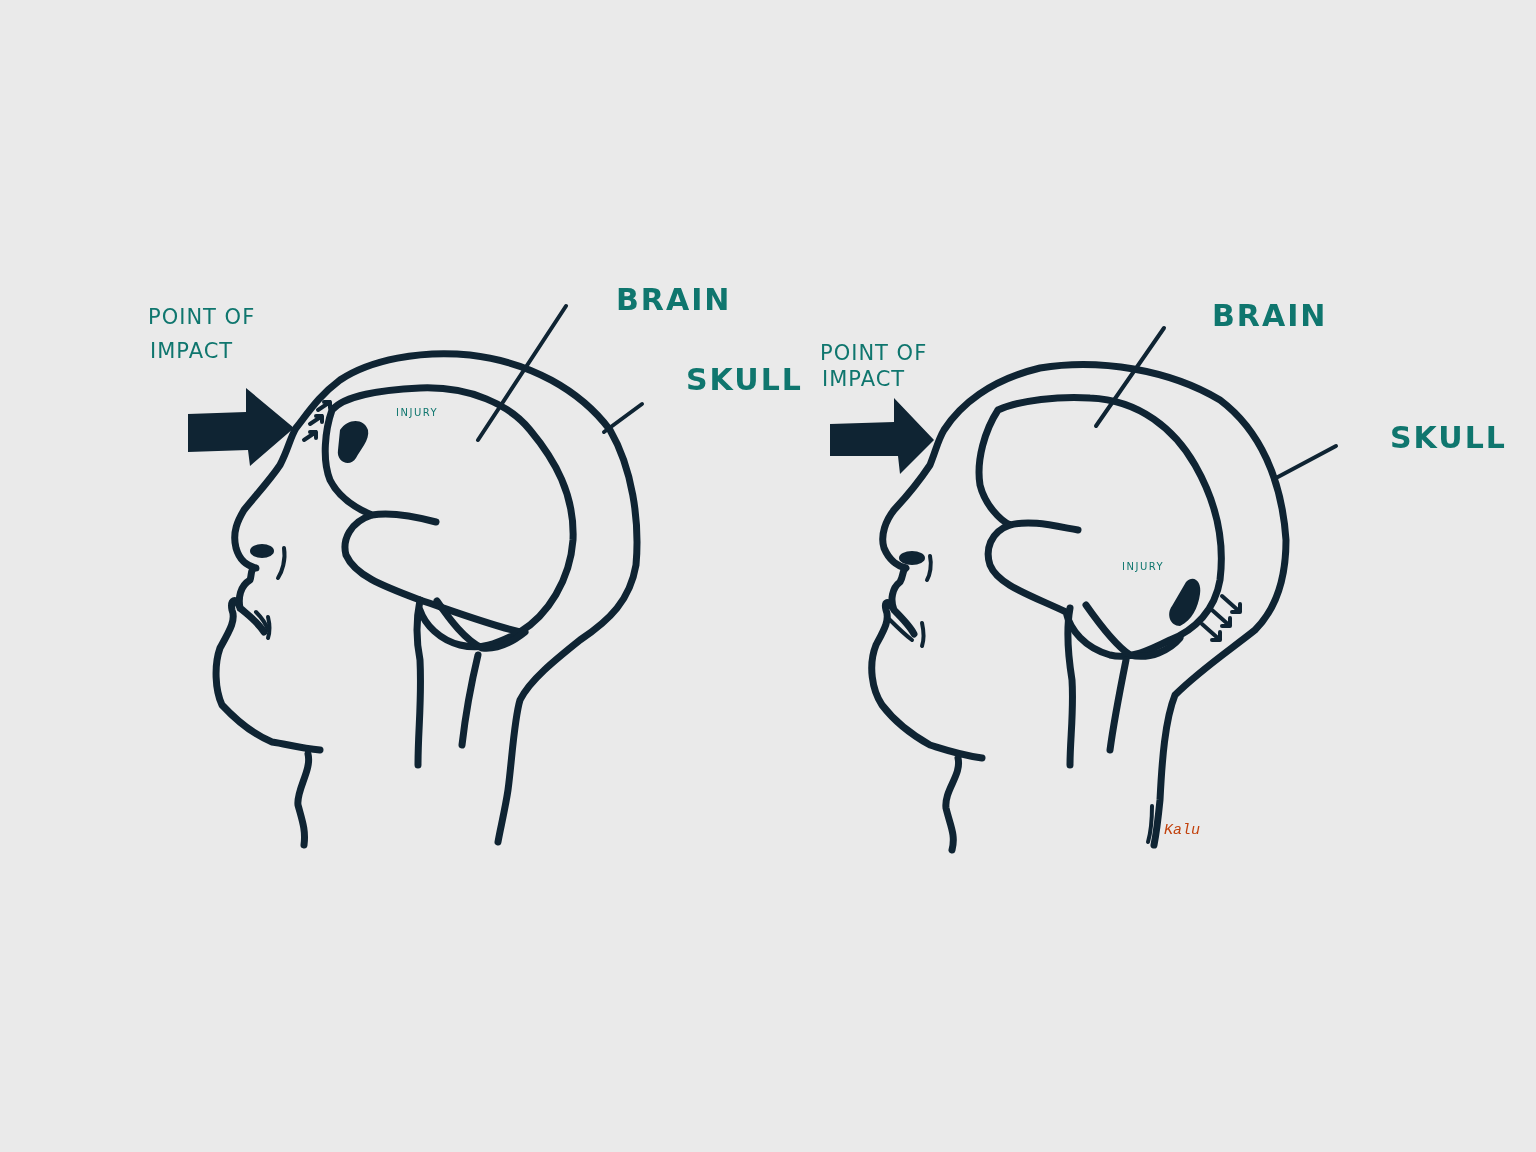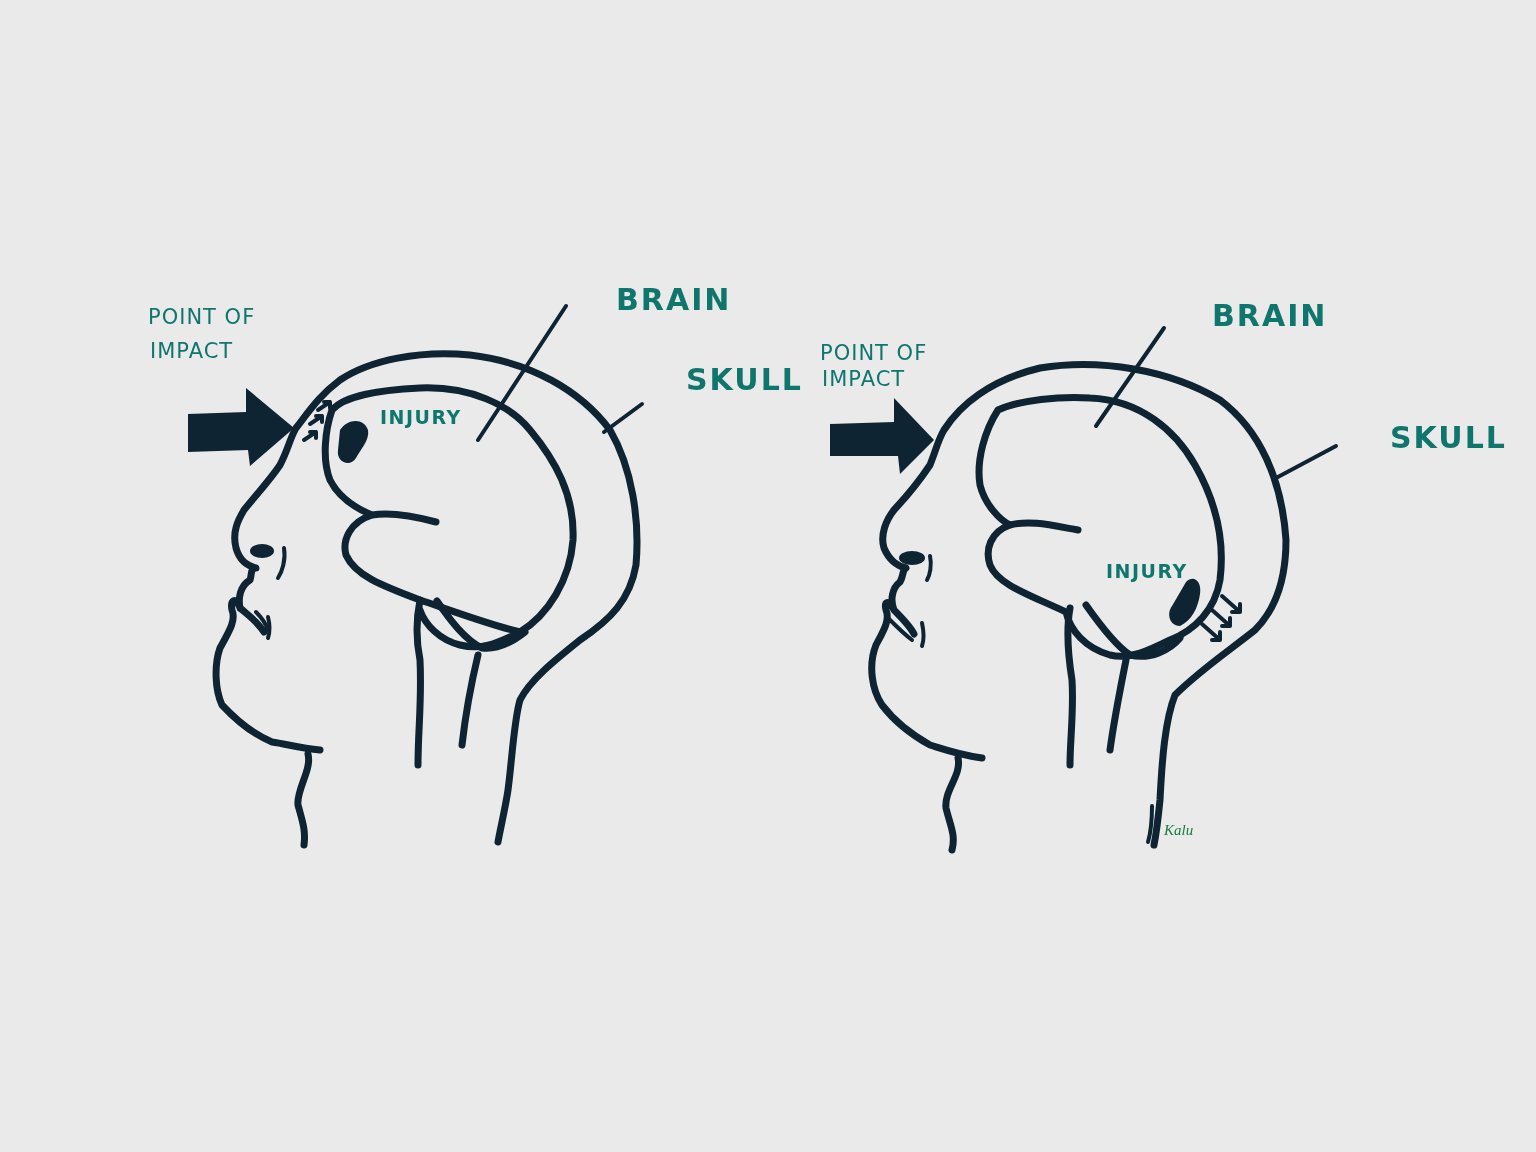--- a/index.html
+++ b/index.html
@@ -40,26 +40,26 @@
     .label {
       position: absolute;
       color: #0f766e;
       font-family: "DejaVu Sans", sans-serif;
       text-transform: uppercase;
       white-space: nowrap;
       line-height: 1.05;
     }
     .lbl-small { font-size: 21px; letter-spacing: 1px; font-weight: normal; }
     .lbl-med { font-size: 30px; letter-spacing: 2px; font-weight: bold; margin-left: 40px; }
-    .lbl-tiny { font-size: 19px; letter-spacing: 1.5px; font-weight: bold; }
+    .lbl-tiny { font-size: 10px; letter-spacing: 1.5px; font-weight: normal; margin-left: 16px; }
     .lbl-title { font-size: 36px; letter-spacing: 4px; font-weight: normal; }
     .signature {
       position: absolute;
-      color: #15803d;
-      font-family: Liberation Serif, serif;
+      color: #c2410c;
+      font-family: Liberation Mono, monospace;
       font-style: italic;
       font-size: 15px;
     }
   </style>
 </head>
 <body>
 
 <div class="canvas">
 
   <svg class="art" viewBox="0 0 1536 1152">

